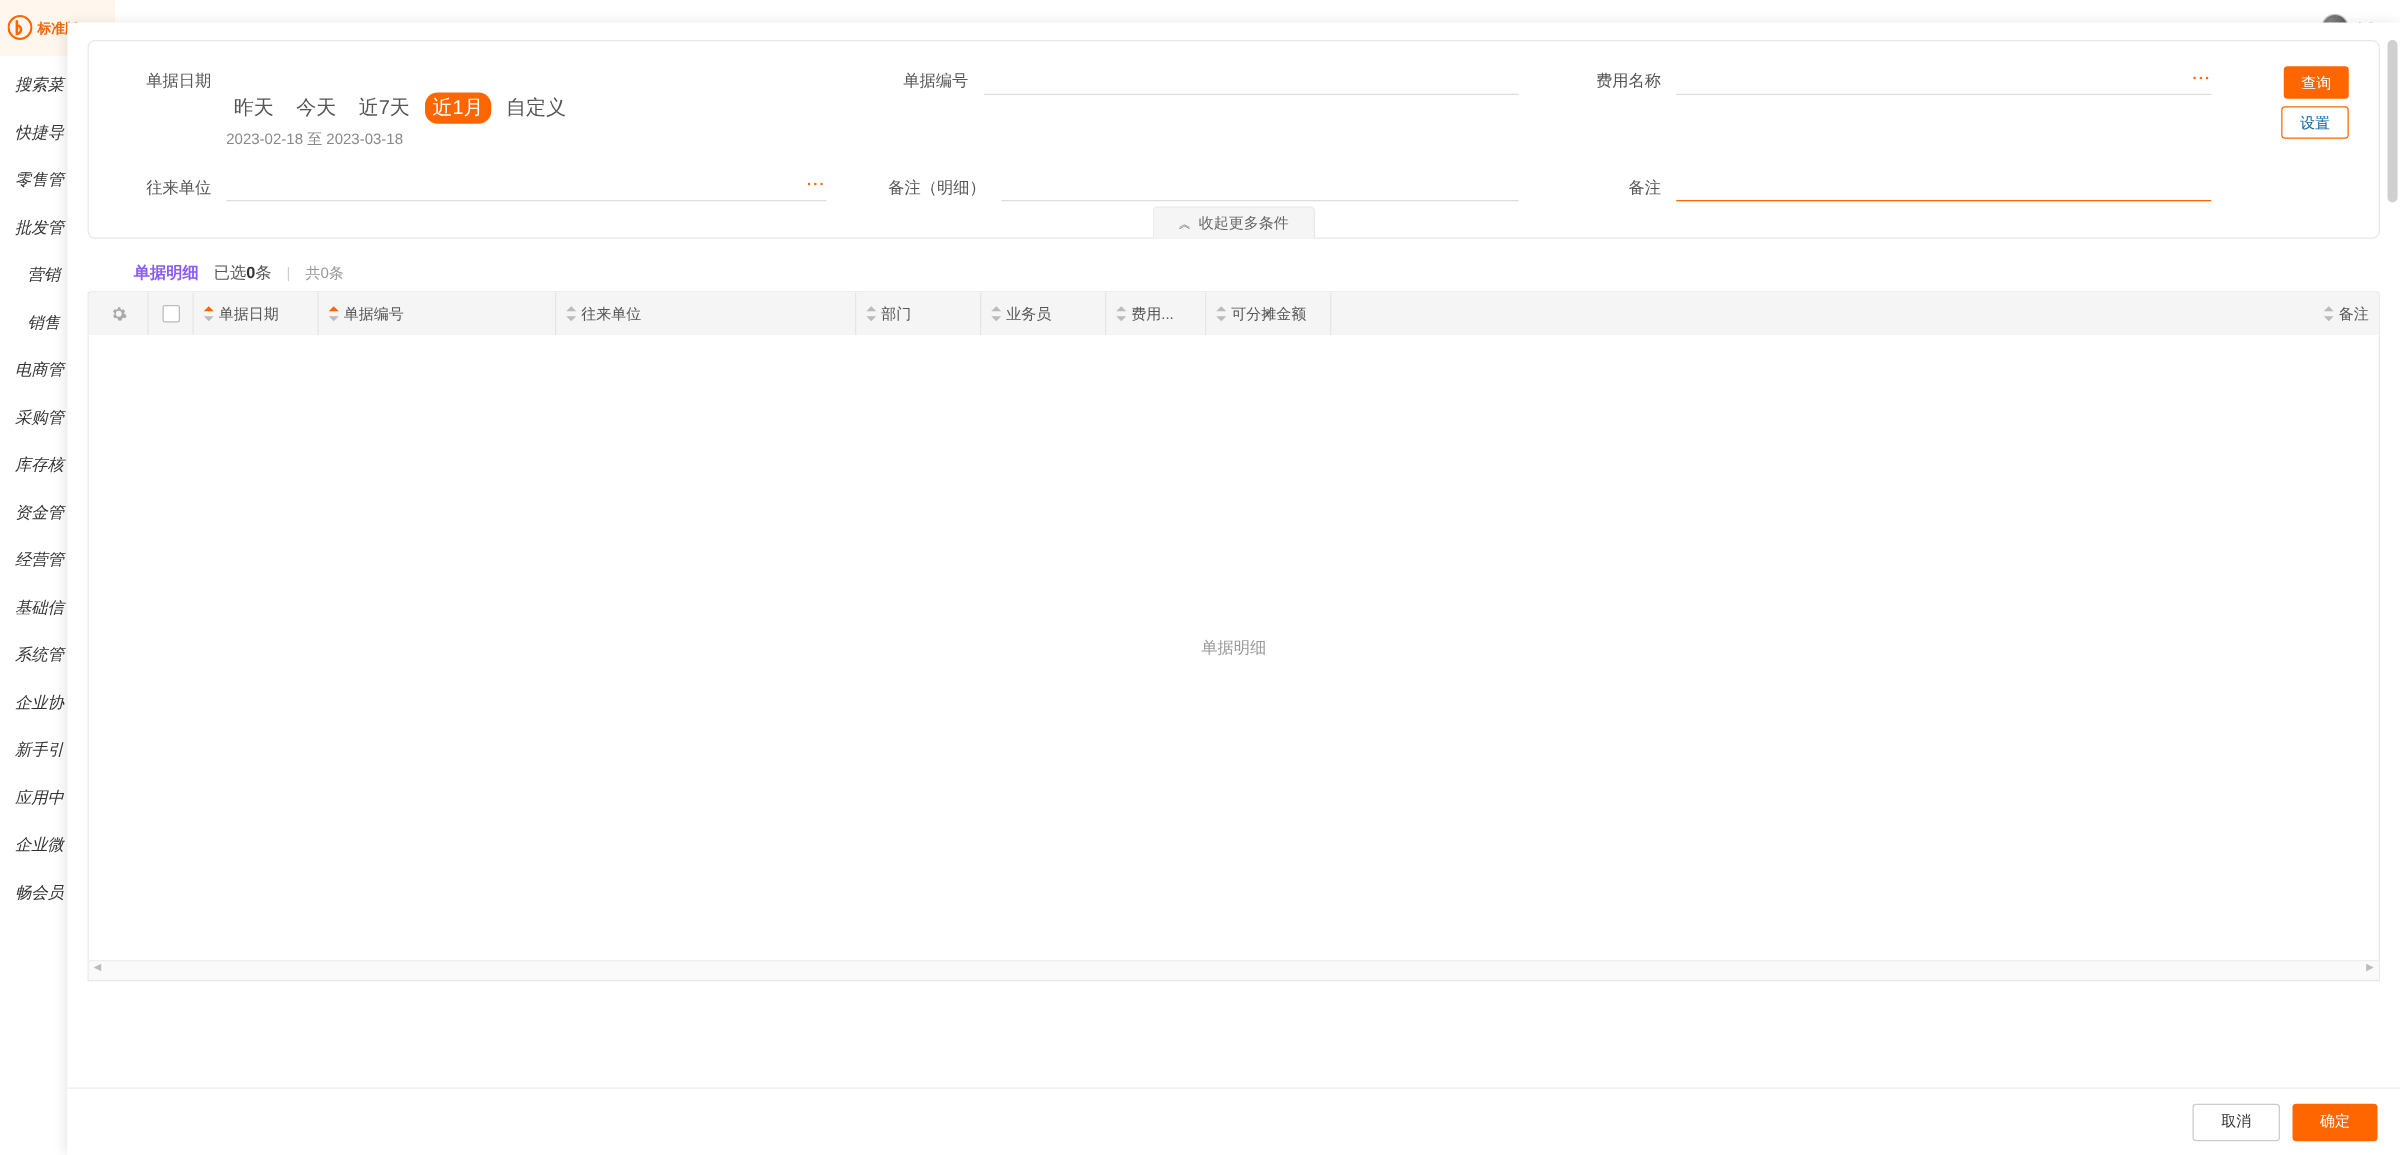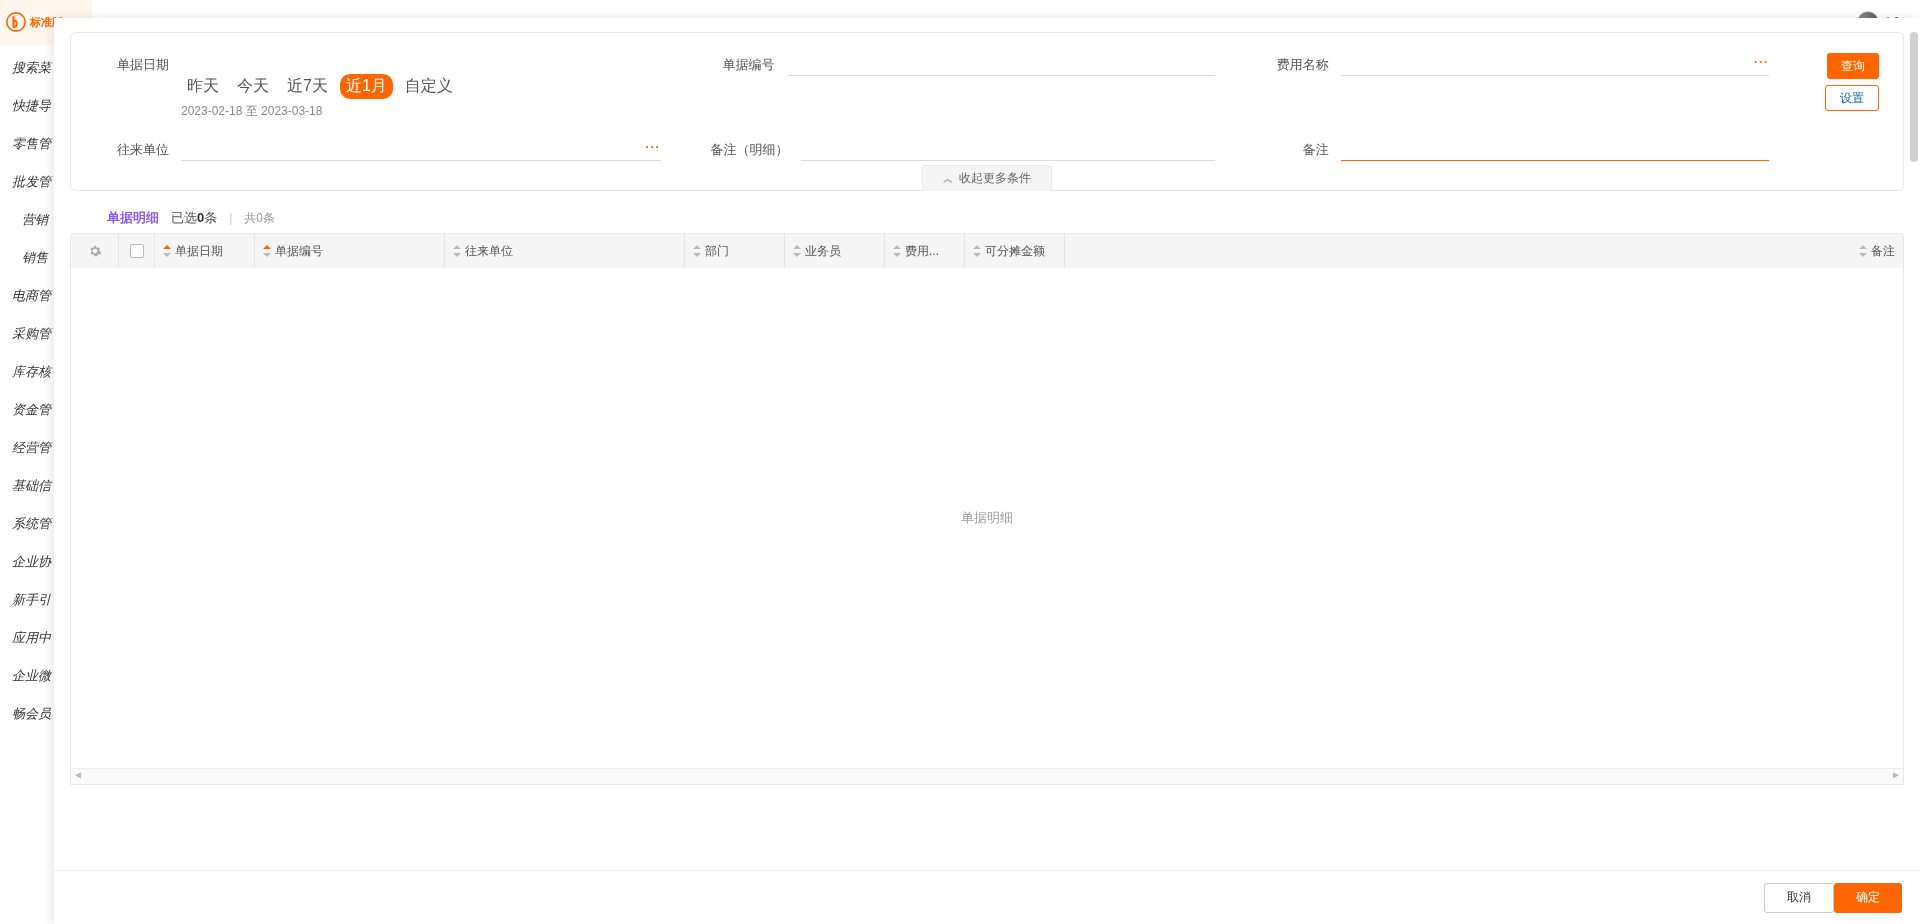--- a/index.html
+++ b/index.html
@@ -224,21 +224,21 @@
       content: "◄"; position:absolute; left:2px; top:0; color:#bbb; font-size:10px;
     }
     .hscroll::after {
       content: "►"; position:absolute; right:2px; top:0; color:#bbb; font-size:10px;
     }
 
     
     .modal-footer {
       height: 54px; border-top: 1px solid #eee;
       display: flex; align-items: center; justify-content: flex-end;
-      padding: 0 18px; background: #fff;
+      padding: 0 18px; gap: 10px; background: #fff;
     }
     .btn-default { border:1px solid #ccc; background:#fff; color:#333; }
     .btn-lg { height: 30px; padding: 0 22px; }
 
     
     .body-scrolltrack {
       position:absolute; right:2px; top:14px; bottom:0; width:8px;
     }
     .body-scrollthumb {
       position:absolute; top:0; width:8px; height:130px;

